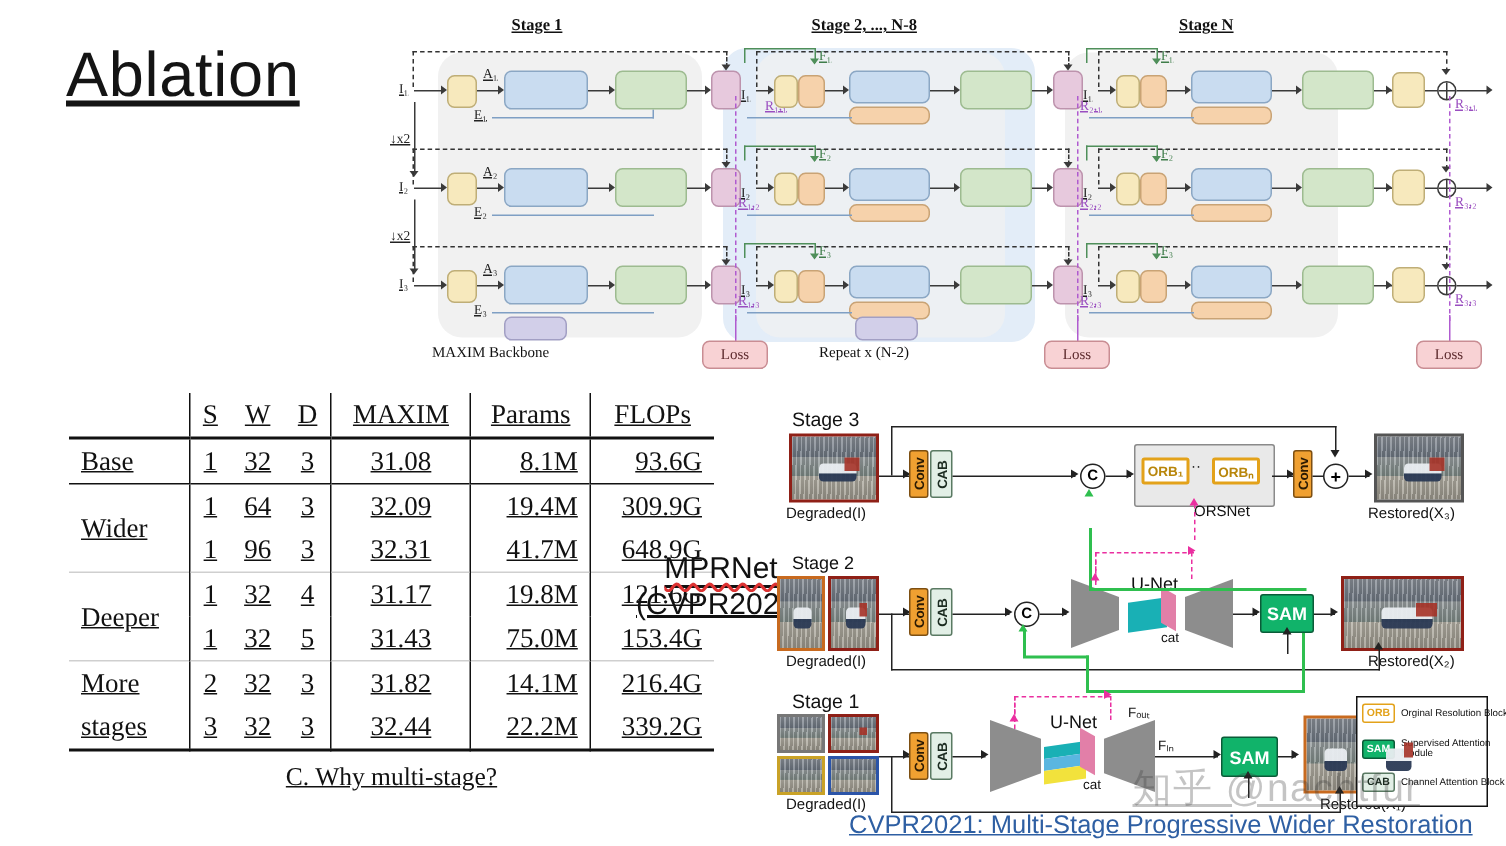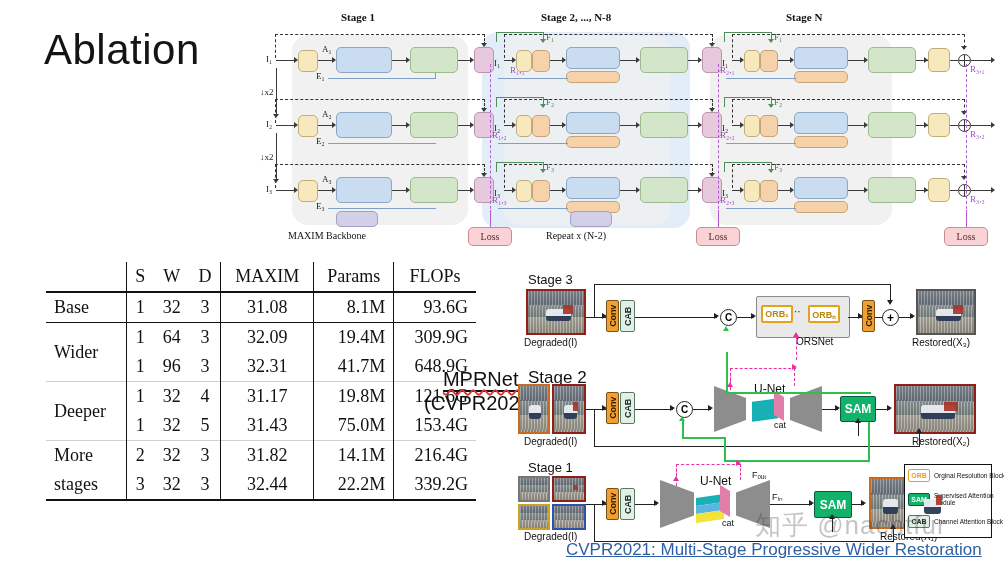--- a/index.html
+++ b/index.html
@@ -1,20 +1,20 @@
 <!DOCTYPE html>
 <html><head>
 <meta charset="utf-8">
 <style>
   html,body{margin:0;padding:0;}
   body{
     width:1004px;height:564px;background:#ffffff;overflow:hidden;
     font-family:"Liberation Sans", sans-serif;position:relative;
   }
-  .abs{position:absolute;}
+  .abs{position:absolute;text-decoration:underline;}
 
   
   #page-title{
     left:44px;top:26px;font-size:42px;color:#141414;letter-spacing:.5px;
     font-family:"Liberation Sans", sans-serif;
   }
 
   
   #maxim-diagram{left:258px;top:2px;width:746px;height:250px;}
   .stage-title{font-family:"Liberation Serif", serif;font-weight:bold;font-size:11px;color:#111;}
@@ -494,20 +494,21 @@
         <td>3</td>
         <td class="vsep">32.44</td>
         <td class="vsep tr">22.2M</td>
         <td class="vsep tr">339.2G</td>
       </tr>
       <tr>
           <td class="botrule" colspan="7" style="padding:0;height:0;"></td>
         </tr>
     </tbody>
   </table>
+  <div id="table-caption">C. Why multi-stage?</div>
 </div>
 
 <div class="abs" id="mprnet-label">
   <div class="nm">MPRNet</div>
   <div>(CVPR2021)</div>
 </div>
 
 <div class="abs" id="mprnet-figure">
 
   <div class="mf-txt" style="left:4px;top:0px;font-size:13px;">Stage 3</div>
@@ -557,21 +558,21 @@
   <div class="mline" style="left:70px;top:12px;width:297px;"></div>
   <div class="mvline" style="left:366px;top:12px;height:18px;"></div>
   <div class="marrowD" style="left:363px;top:28px;"></div>
 
   <div class="photo" style="left:392px;top:17px;width:60px;height:46px;border:2px solid #555;">
     <span class="car"></span>
       <span class="red"></span>
   </div>
   <div class="mf-txt" style="left:388px;top:65px;font-size:10px;">Restored(X₃)</div>
 
-  <div class="mf-txt" style="left:4px;top:96px;font-size:17px;">Stage 2</div>
+  <div class="mf-txt" style="left:4px;top:96px;font-size:12px;">Stage 2</div>
   <div class="photo" style="left:-6px;top:112px;width:32px;height:50px;border:2.5px solid #c86a1f;">
       <span class="car"></span>
     </div>
   <div class="photo" style="left:28px;top:112px;width:34px;height:50px;border:2.5px solid #8f2017;">
       <span class="car"></span>
       <span class="red"></span>
     </div>
   <div class="mf-txt" style="left:0px;top:164px;font-size:10px;">Degraded(I)</div>
 
   <div class="mline" style="left:62px;top:137px;width:20px;"></div>

